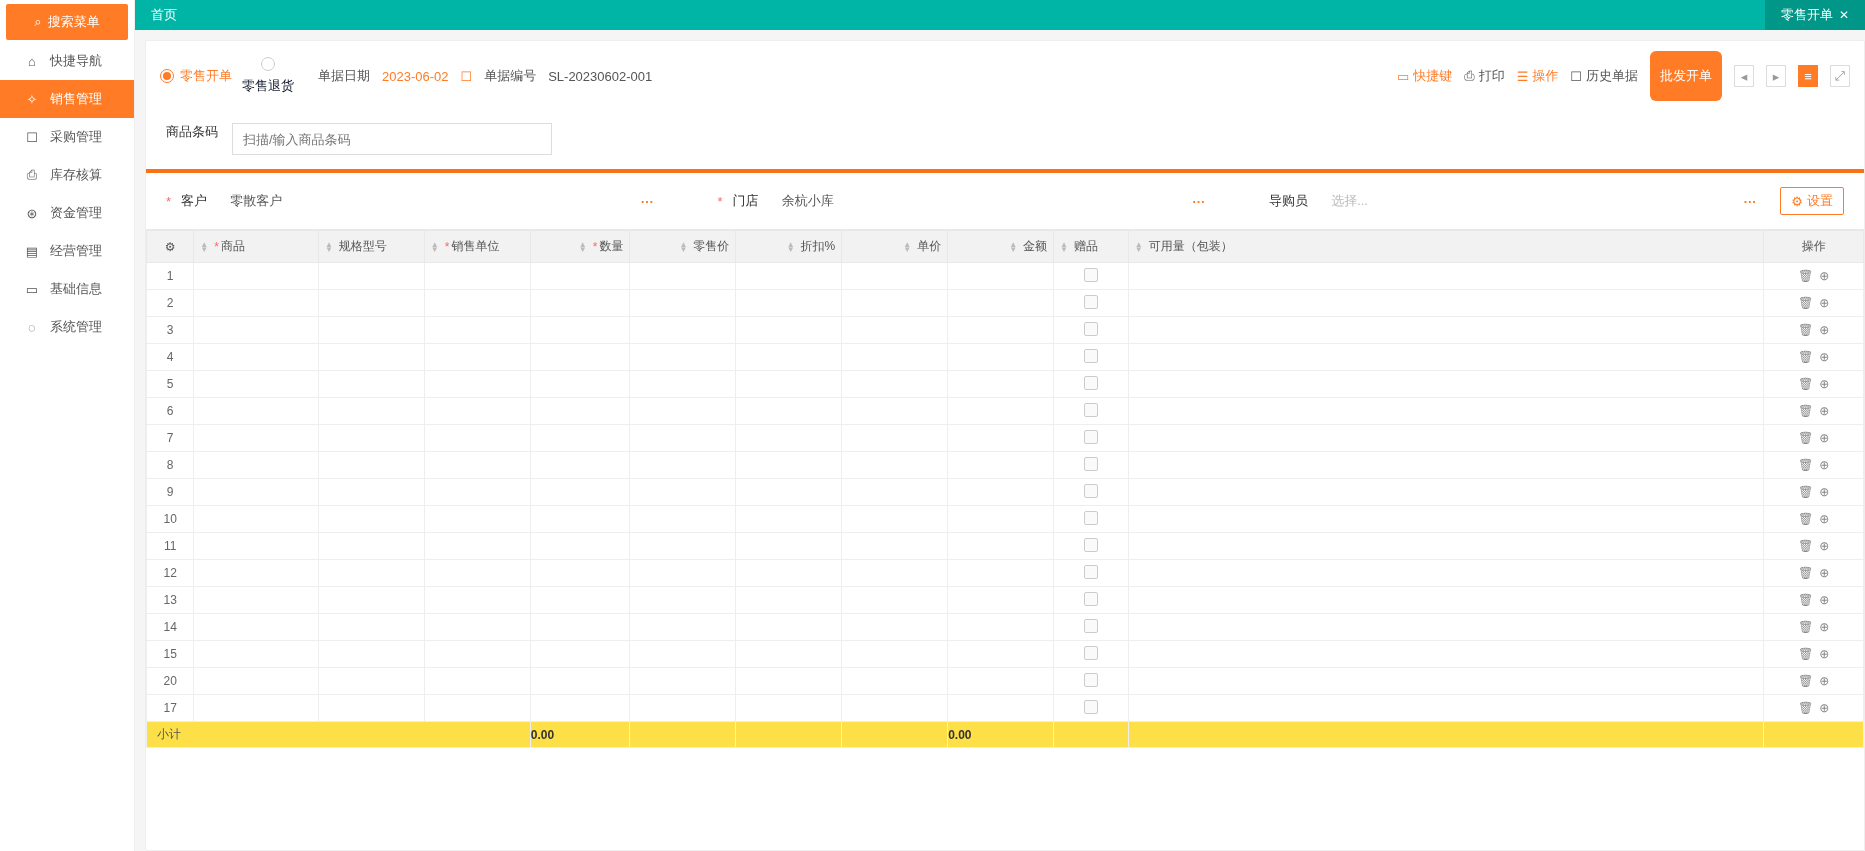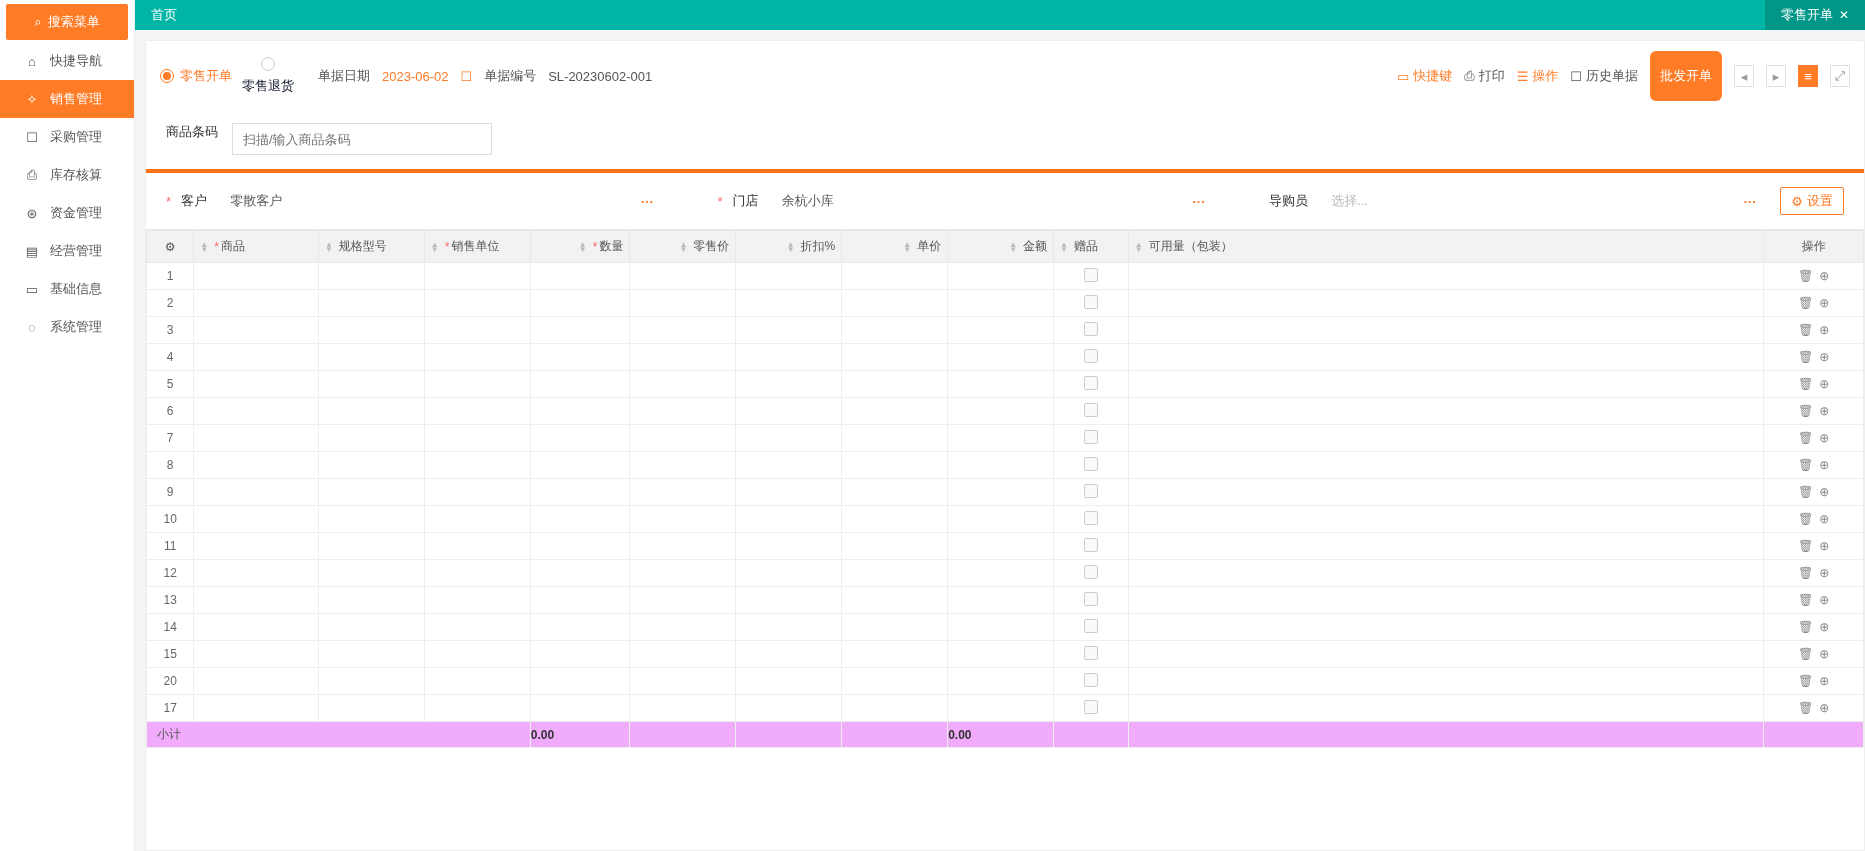--- a/index.html
+++ b/index.html
@@ -39,21 +39,21 @@
 
 .toolbar { margin-left: auto; display: flex; align-items: center; gap: 12px; font-size: 13px; }
 .tool-link { color: #555; display: flex; align-items: center; gap: 4px; cursor: pointer; }
 .tool-link.orange { color: #ff7b26; }
 .btn-primary { background: #ff7b26; color: #fff; padding: 16px 10px; border-radius: 6px; cursor: pointer; border:none; font-size:13px;}
 .nav-btn { width: 20px; height: 22px; border: 1px solid #ddd; display: inline-flex; align-items: center; justify-content: center; color: #999; cursor: pointer; }
 .nav-btn.orange { background: #ff7b26; color:#fff; border-color:#ff7b26; }
 
 .barcode-row { padding: 14px 20px 14px; border-bottom: 4px solid #f97316; display: flex; align-items: flex-start; gap: 14px; }
 .barcode-row label { font-size: 13px; color: #333; }
-.barcode-row input { width: 260px; height: 32px; border: 1px solid #ddd; padding: 0 10px; font-size: 13px; }
+.barcode-row input { width: 320px; height: 32px; border: 1px solid #ddd; padding: 0 10px; font-size: 13px; }
 
 .filters { display: flex; align-items: center; padding: 14px 20px 14px; gap: 0; }
 .filter-field { display: flex; align-items: center; gap: 8px; font-size: 13px; }
 .filter-field .req { color: #f56c6c; margin-right: 2px; }
 .filter-field .val { color: #555; }
 .filter-wrap { display:flex; align-items:center;}
 .filter-wrap .dots { color: #ff7b26; cursor: pointer; padding: 0 4px; font-weight:bold;}
 .placeholder { color: #bbb; }
 .settings-btn { border: 1px solid #ff7b26; color: #ff7b26; padding: 4px 10px; border-radius: 2px; background:#fff; cursor:pointer; display:flex; align-items:center; gap:4px; font-size:13px;}
 
@@ -61,21 +61,21 @@
 table { border-collapse: collapse; width: 100%; table-layout: fixed; }
 thead th { background: #f2f2f2; font-weight: normal; color: #555; font-size: 12px; height: 32px; border: 1px solid #e8e8e8; padding: 0 6px; position: sticky; top:0; }
 tbody td { border: 1px solid #eee; height: 27px; font-size: 12px; text-align: center; color:#666;}
 .sort-ico { display:inline-flex; flex-direction:column; line-height:5px; color:#bbb; font-size:8px; vertical-align:middle; margin-right:4px;}
 .req-star { color:#f56c6c; }
 th .th-inner { display:flex; align-items:center; gap:2px; }
 th.tr-right .th-inner { justify-content:flex-end; }
 th.tr-left .th-inner { justify-content:flex-start; }
 .chk { width:14px; height:14px; border:1px solid #ccc; border-radius:2px; display:inline-block; background:#fafafa;}
 .op-ico { color:#888; cursor:pointer; margin:0 3px;}
-tfoot td { background:#f0abfc; font-size:12px; height:26px; border:1px solid #eee; }
+tfoot td { background:#fde047; font-size:12px; height:26px; border:1px solid #eee; }
 tfoot .lbl { text-align:left; padding-left:10px; color:#555;}
 tfoot .num { padding-right:8px; font-weight:bold; color:#333;}
 
 
 .c-gear{width:38px;} .c-prod{width:100px;} .c-spec{width:85px;} .c-unit{width:85px;}
 .c-qty{width:80px;} .c-rprice{width:85px;} .c-disc{width:85px;} .c-price{width:85px;}
 .c-amt{width:85px;} .c-gift{width:60px;} .c-avail{width:510px;} .c-op{width:80px;}
 </style>
 </head>
 <body>

